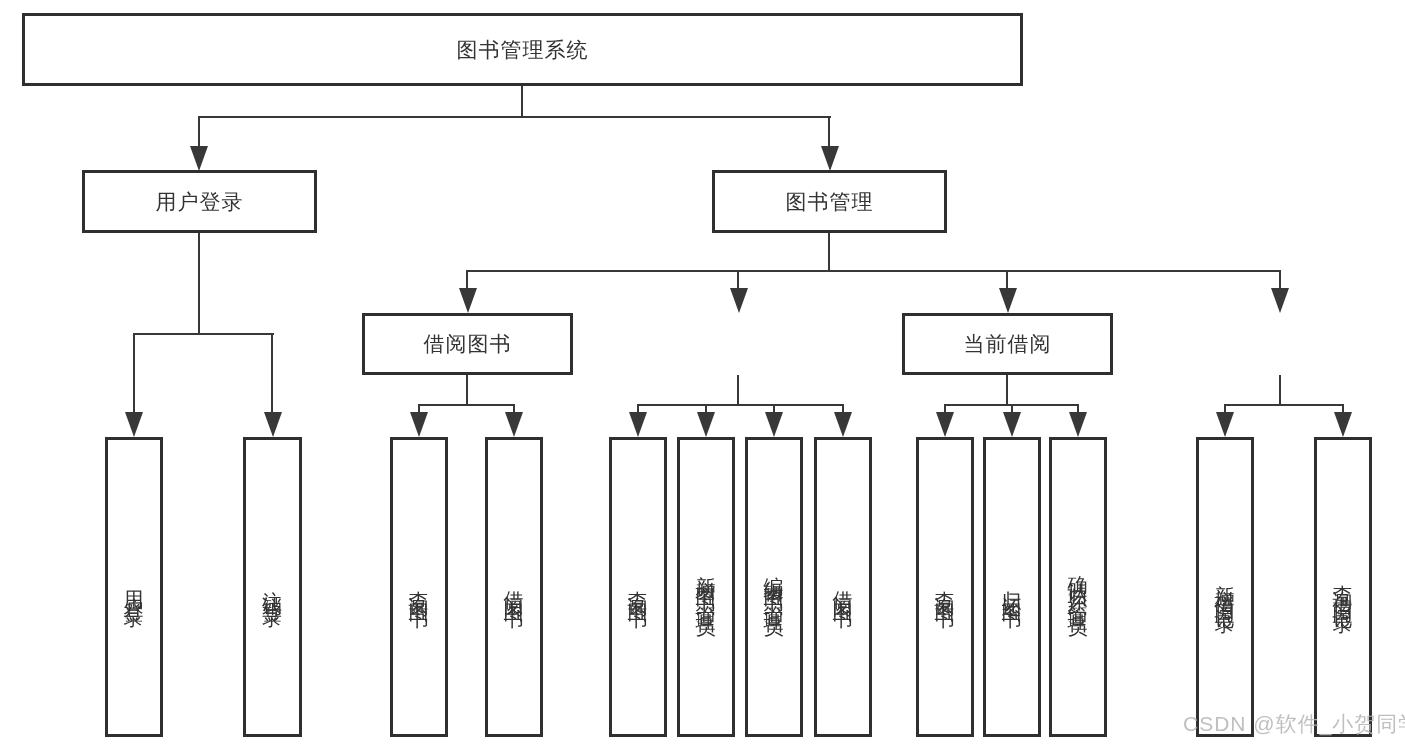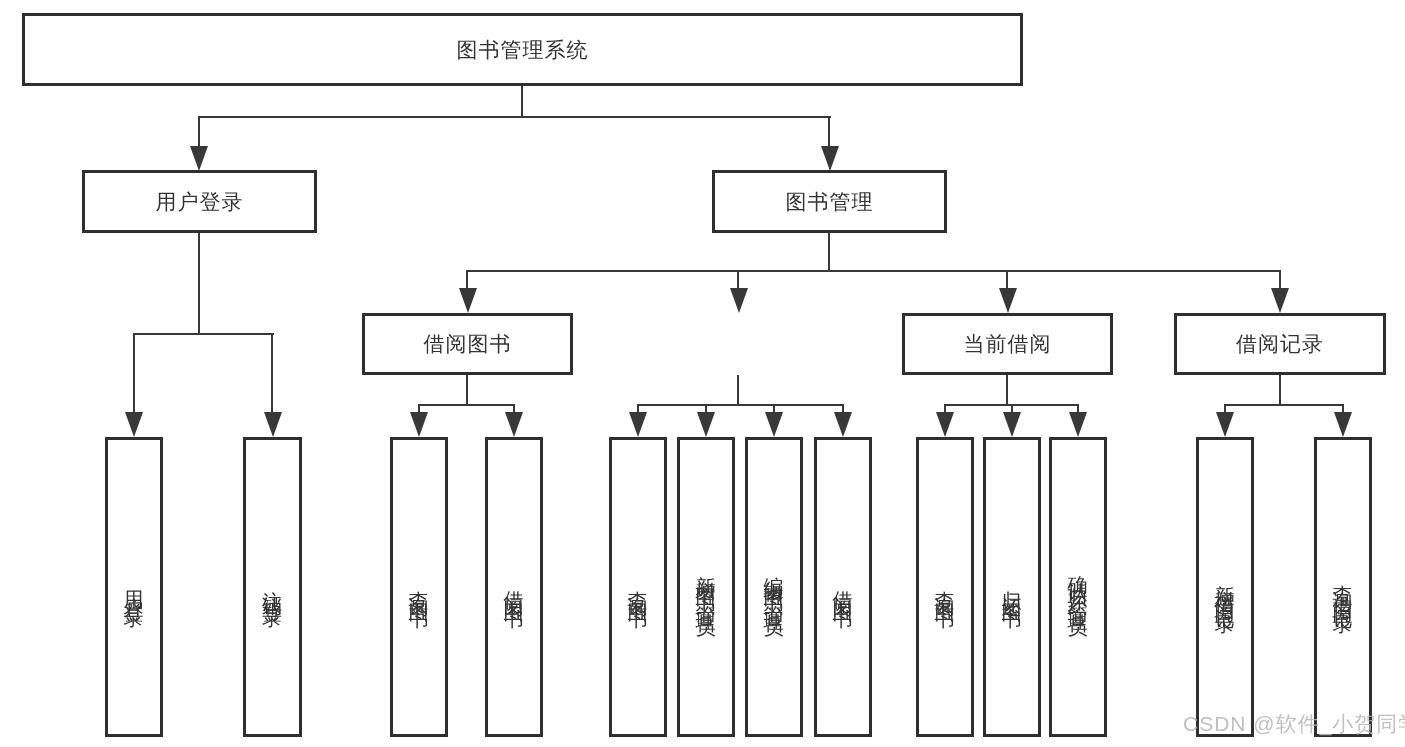--- a/index.html
+++ b/index.html
@@ -130,23 +130,20 @@
     </div>
     <div class="box h" style="left: 712px; top: 170px; width: 235px; height: 63px;">
       <span>图书管理</span>
     </div>
     <div class="box h" style="left: 362px; top: 313px; width: 211px; height: 62px;">
       <span>借阅图书</span>
     </div>
     <div class="box h" style="left: 902px; top: 313px; width: 211px; height: 62px;">
       <span>当前借阅</span>
     </div>
-    <div class="box h" style="left: 1174px; top: 313px; width: 212px; height: 62px;">
-      <span>借阅记录</span>
-    </div>
     <div class="box v" style="left: 105px; top: 437px; width: 58px; height: 300px;">
       <span>用户登录</span>
     </div>
     <div class="box v" style="left: 243px; top: 437px; width: 59px; height: 300px;">
       <span>注销登录</span>
     </div>
     <div class="box v" style="left: 390px; top: 437px; width: 58px; height: 300px;">
       <span>查询图书</span>
     </div>
     <div class="box v" style="left: 485px; top: 437px; width: 58px; height: 300px;">

